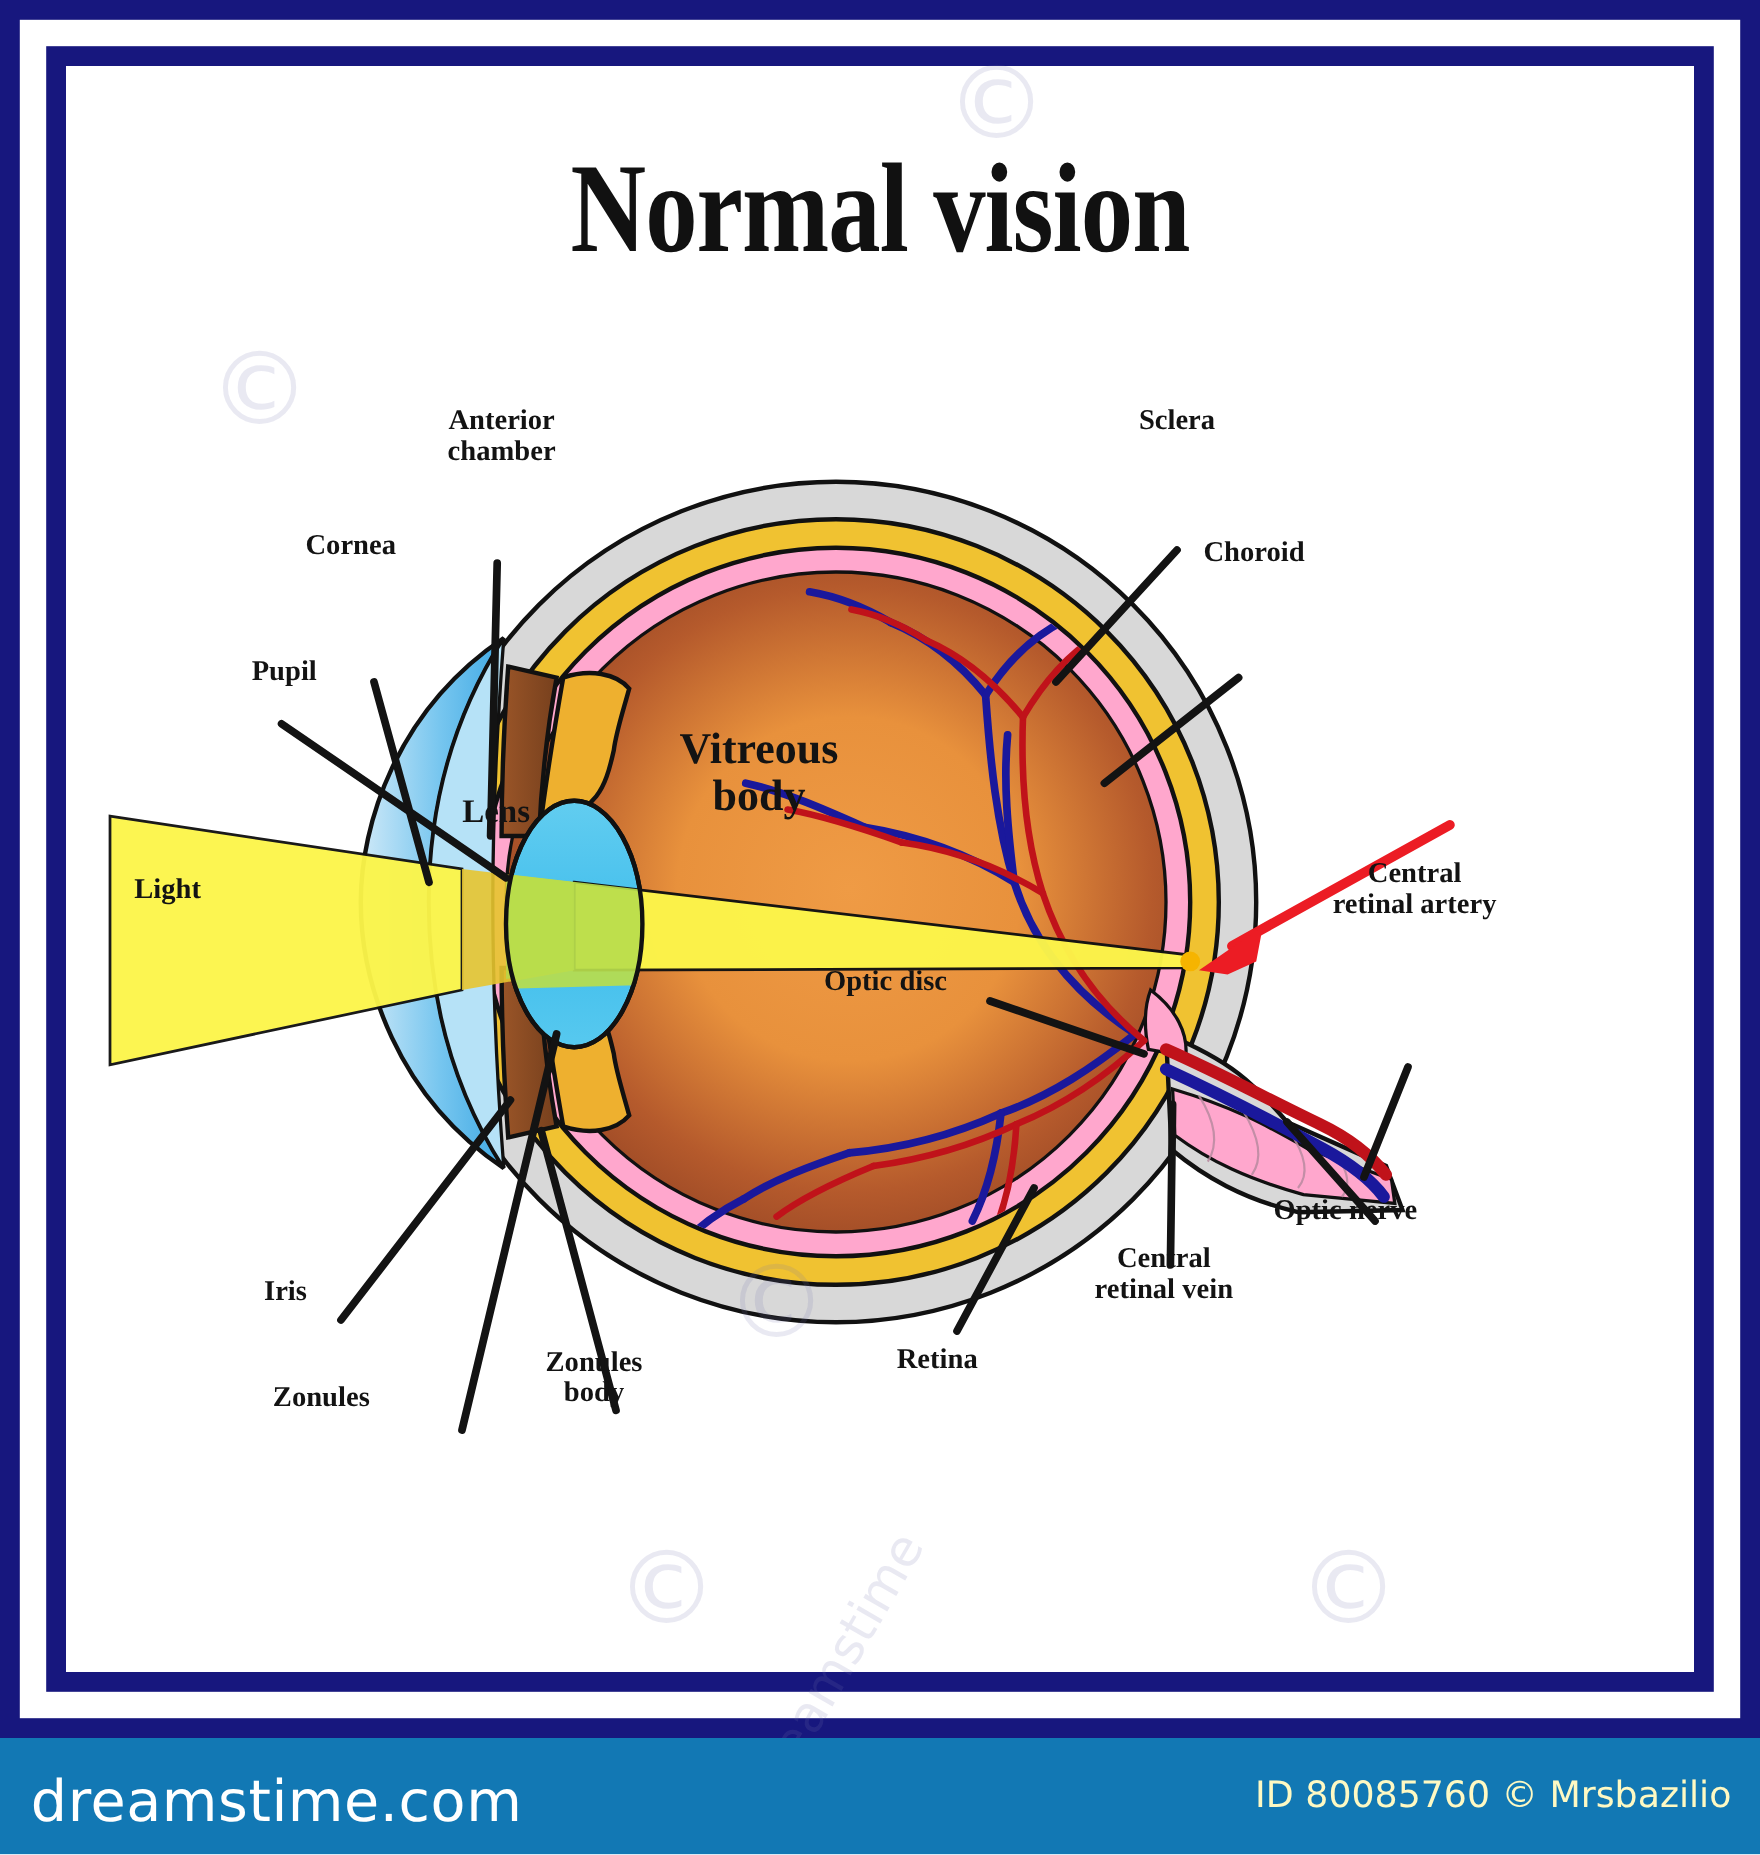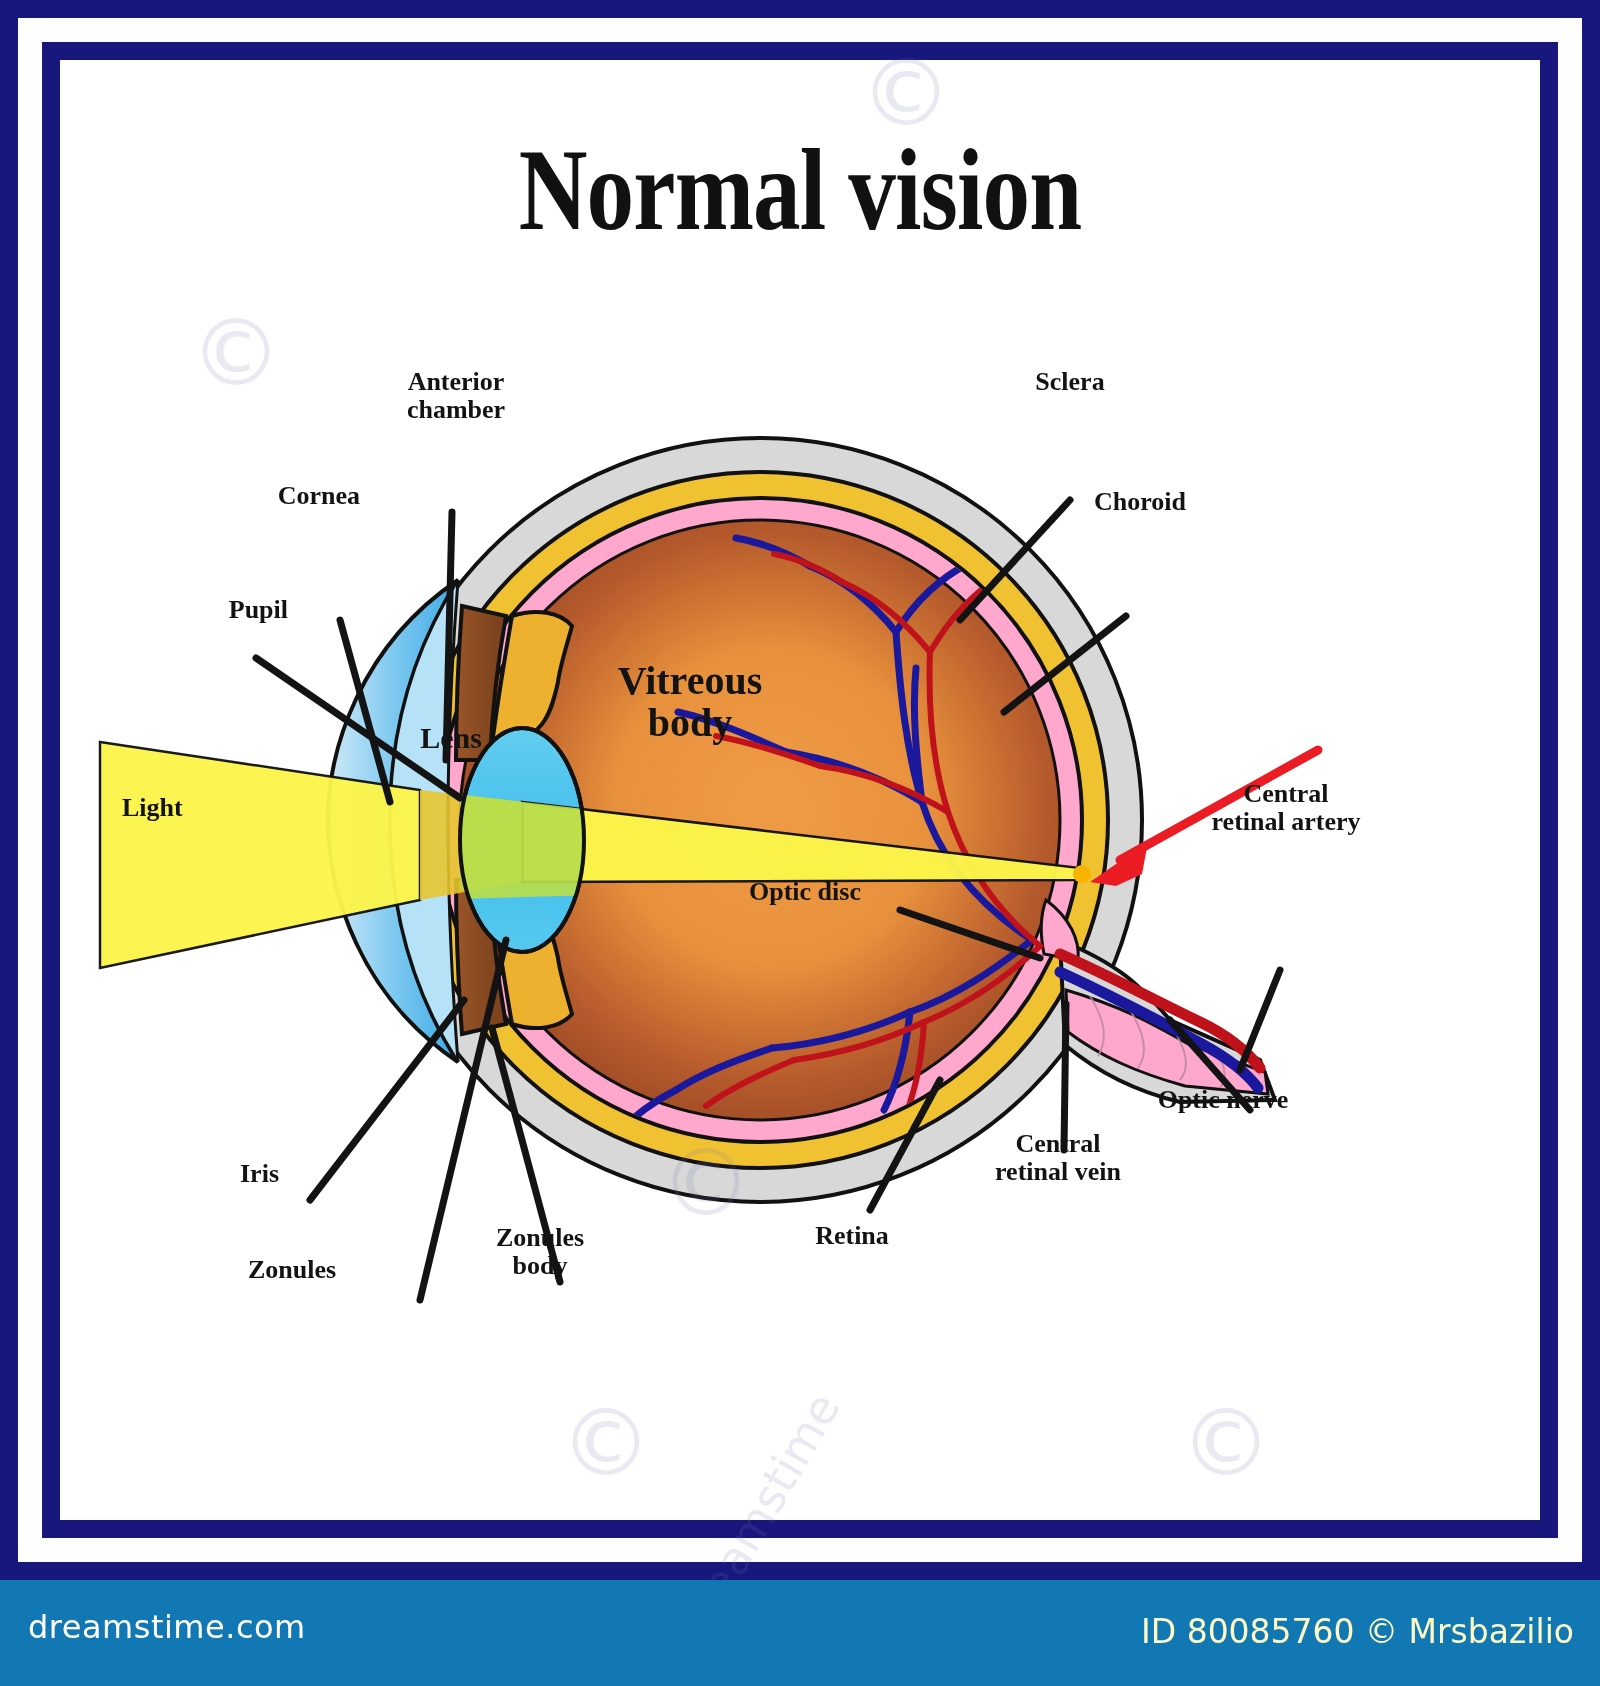--- a/index.html
+++ b/index.html
@@ -90,21 +90,21 @@
   .footer {
     position: absolute;
     left: 0; top: 1580px;
     width: 1600px; height: 106px;
     background: #1278b4;
   }
   .footer-brand {
     position: absolute;
     left: 28px; top: 28px;
     font-family: "DejaVu Sans", sans-serif;
-    font-size: 32px;
+    font-size: 52px;
     color: #ffffff;
     letter-spacing: 0.5px;
   }
   .footer-id {
     position: absolute;
     right: 26px; top: 32px;
     font-family: "DejaVu Sans", sans-serif;
     font-size: 33px;
     color: #fef9c3;
   }

